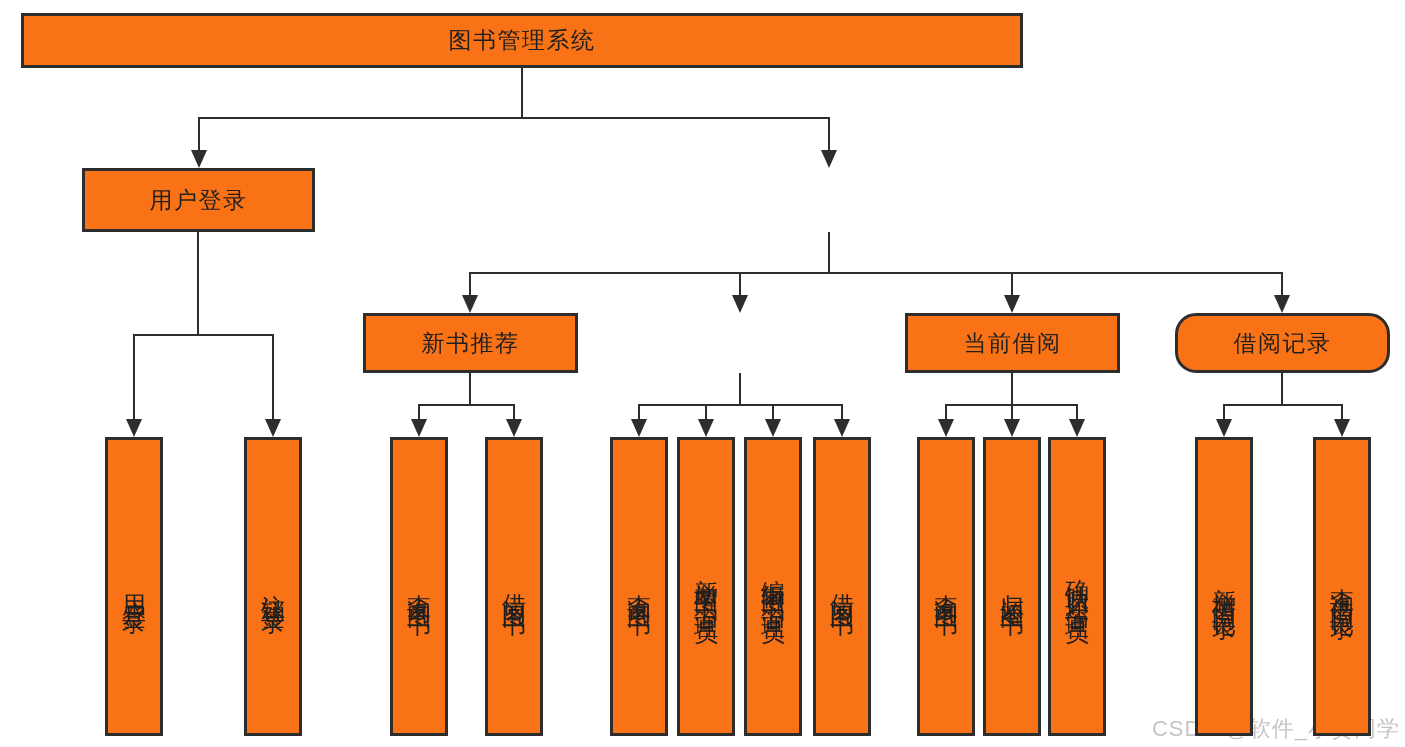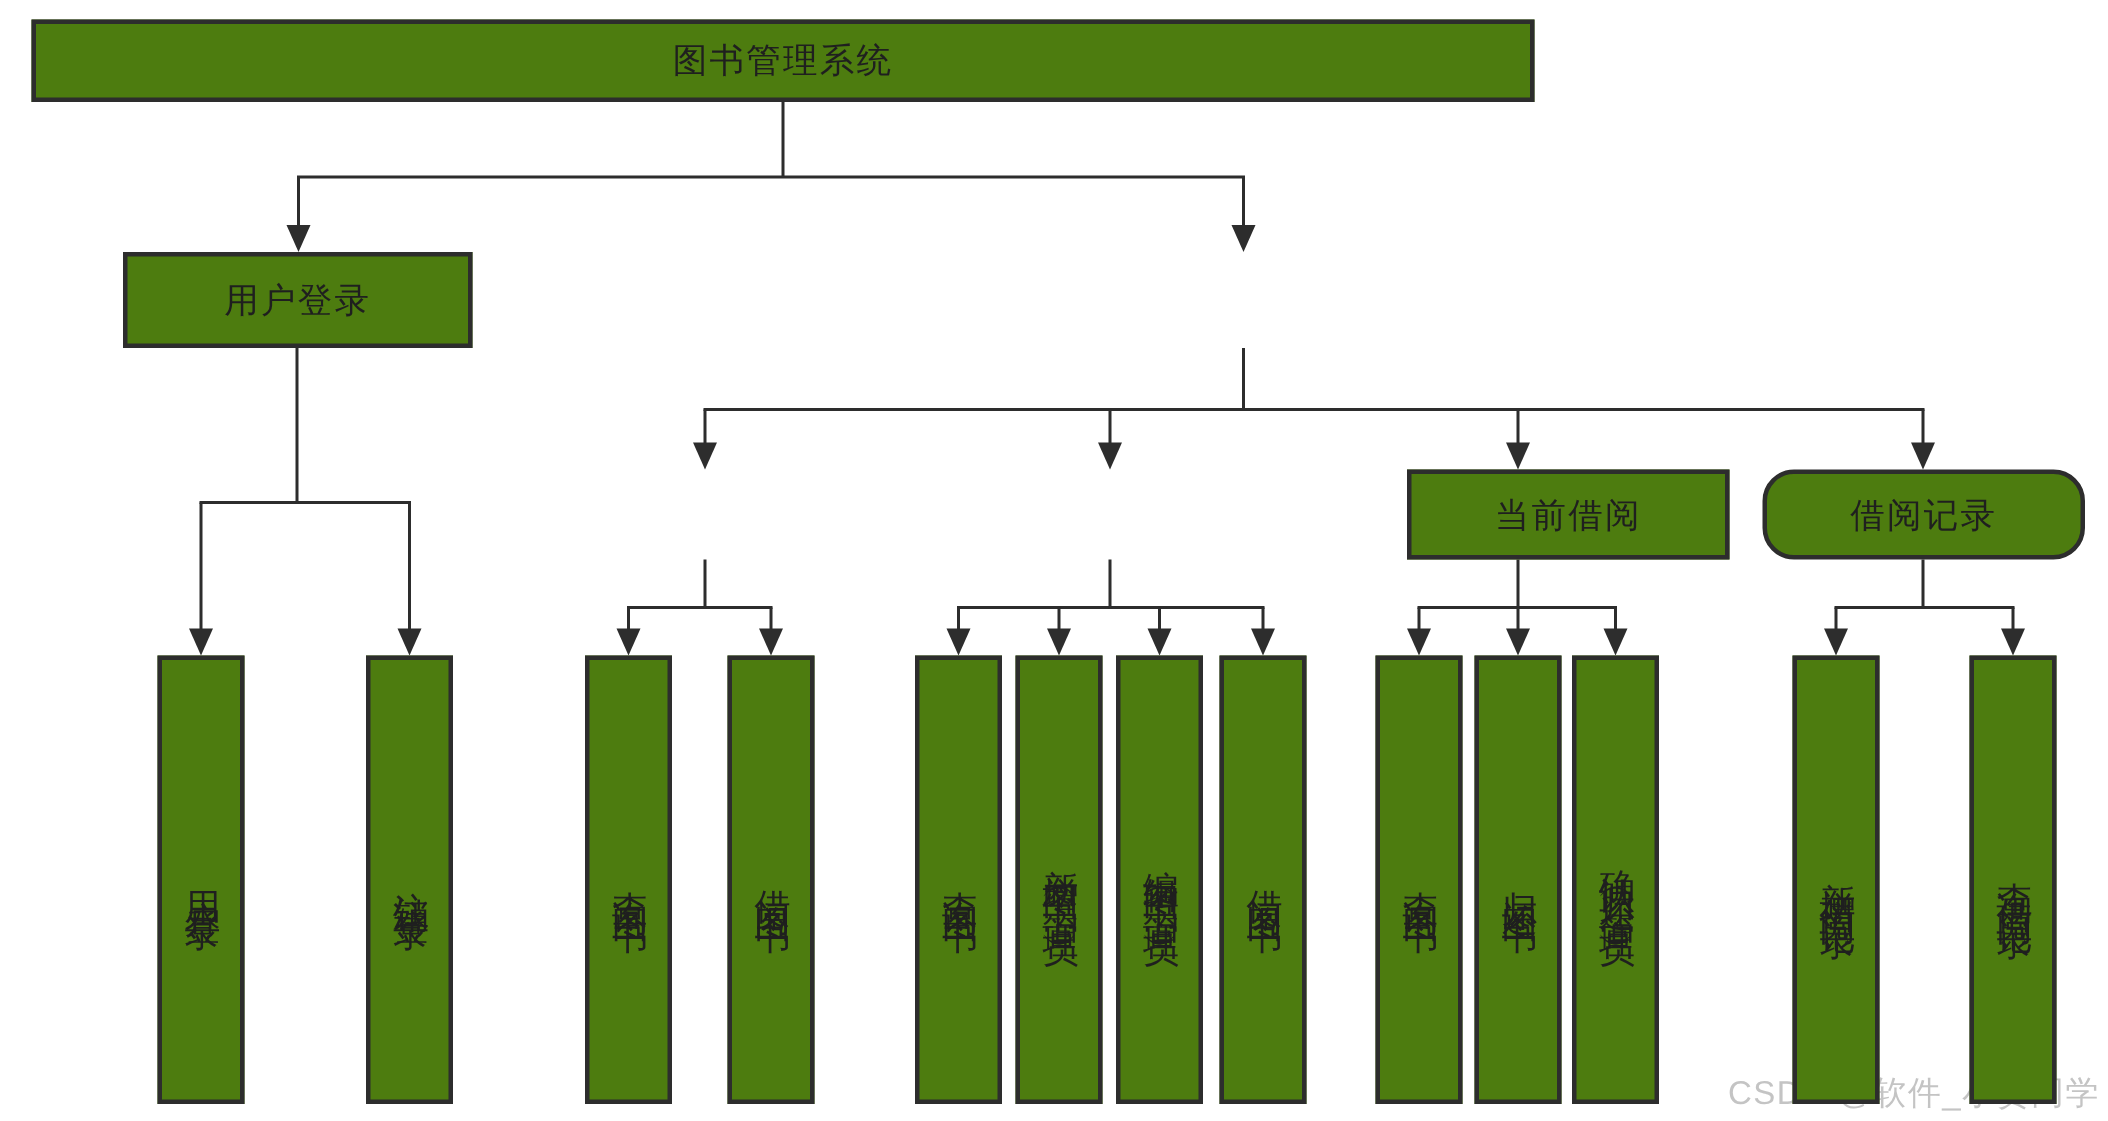--- a/index.html
+++ b/index.html
@@ -13,21 +13,21 @@
     position:relative;
     width:1405px;height:747px;
     background:var(--bg);
     overflow:hidden;
     font-family:"Liberation Sans", sans-serif;
   }
   .box{
     position:absolute;
     box-sizing:border-box;
     border:3px solid var(--line);
-    background:#4d7c0f;
+    background:#f97316;
     display:flex;
     align-items:center;
     justify-content:center;
     color:var(--text);
   }
   .box.h span{
     font-size:23px;
     letter-spacing:1.5px;
     white-space:nowrap;
   }
@@ -116,21 +116,24 @@
     <div class="arrow" style="left: 1004px; top: 419px;"></div>
     <div class="arrow" style="left: 1069px; top: 419px;"></div>
     <div class="arrow" style="left: 1216px; top: 419px;"></div>
     <div class="arrow" style="left: 1334px; top: 419px;"></div>
     <div class="box h" style="left: 21px; top: 13px; width: 1002px; height: 55px;">
       <span>图书管理系统</span>
     </div>
     <div class="box h" style="left: 82px; top: 168px; width: 233px; height: 64px;">
       <span>用户登录</span>
     </div>
-    <div class="box h" style="left: 938px; top: 313px; width: 215px; height: 60px;">
+    <div class="box h" style="left: 363px; top: 313px; width: 215px; height: 60px;">
+      <span>新书推荐</span>
+    </div>
+    <div class="box h" style="left: 905px; top: 313px; width: 215px; height: 60px;">
       <span>当前借阅</span>
     </div>
     <div class="box h" style="left: 1175px; top: 313px; width: 215px; height: 60px; border-radius: 21px;">
       <span>借阅记录</span>
     </div>
     <div class="box v" style="left: 105px; top: 437px; width: 58px; height: 299px;">
       <span>用户登录</span>
     </div>
     <div class="box v" style="left: 244px; top: 437px; width: 58px; height: 299px;">
       <span>注销登录</span>

